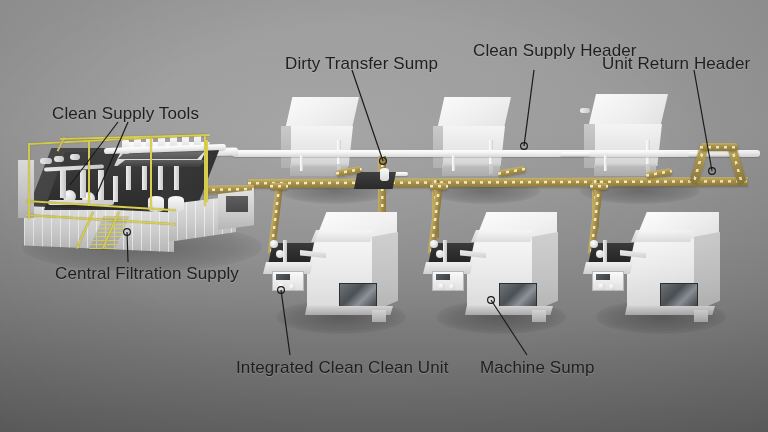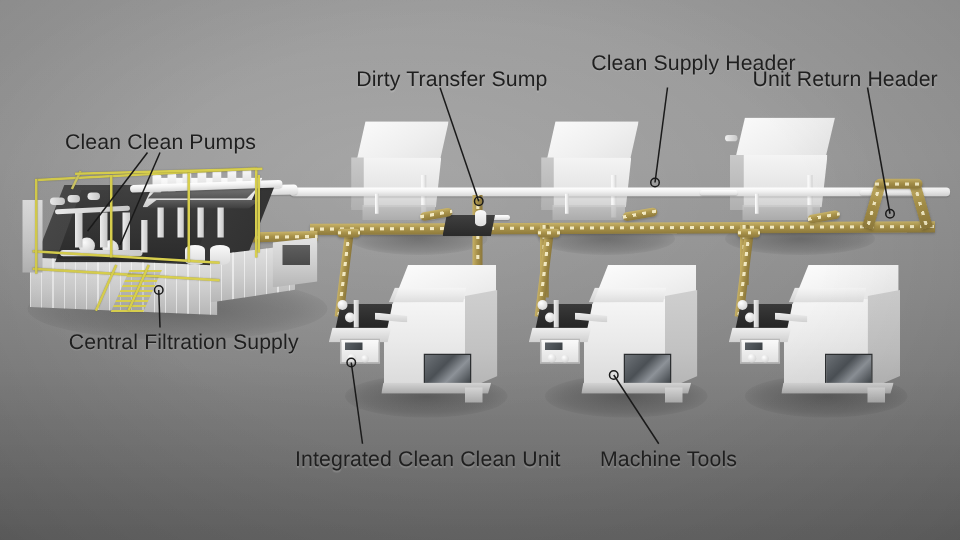--- a/index.html
+++ b/index.html
@@ -483,22 +483,22 @@
       <circle cx="712" cy="171" r="3.4" fill="none" stroke="#1a1a1a" stroke-width="1.2"></circle>
       <line x1="128" y1="262" x2="127" y2="232" stroke="#1a1a1a" stroke-width="1.2"></line>
       <circle cx="127" cy="232" r="3.4" fill="none" stroke="#1a1a1a" stroke-width="1.2"></circle>
       <line x1="290" y1="355" x2="281" y2="290" stroke="#1a1a1a" stroke-width="1.2"></line>
       <circle cx="281" cy="290" r="3.4" fill="none" stroke="#1a1a1a" stroke-width="1.2"></circle>
       <line x1="527" y1="355" x2="491" y2="300" stroke="#1a1a1a" stroke-width="1.2"></line>
       <circle cx="491" cy="300" r="3.4" fill="none" stroke="#1a1a1a" stroke-width="1.2"></circle>
     </svg>
 
   <div id="labels">
-      <div class="label" style="left: 52px; top: 105px;">Clean Clean Pumps</div>
+      <div class="label" style="left: 52px; top: 105px;">Clean Supply Tools</div>
       <div class="label" style="left: 285px; top: 55px;">Dirty Transfer Sump</div>
       <div class="label" style="left: 446px; top: 42px; margin-left: 27px;">Clean Supply Header</div>
       <div class="label" style="left: 602px; top: 55px;">Unit Return Header</div>
       <div class="label" style="left: 55px; top: 265px;">Central Filtration Supply</div>
       <div class="label" style="left: 236px; top: 359px;">Integrated Clean Clean Unit</div>
-      <div class="label" style="left: 480px; top: 359px;">Machine Tools</div>
+      <div class="label" style="left: 480px; top: 359px;">Machine Sump</div>
     </div>
 
 </div>
 
 </body></html>

